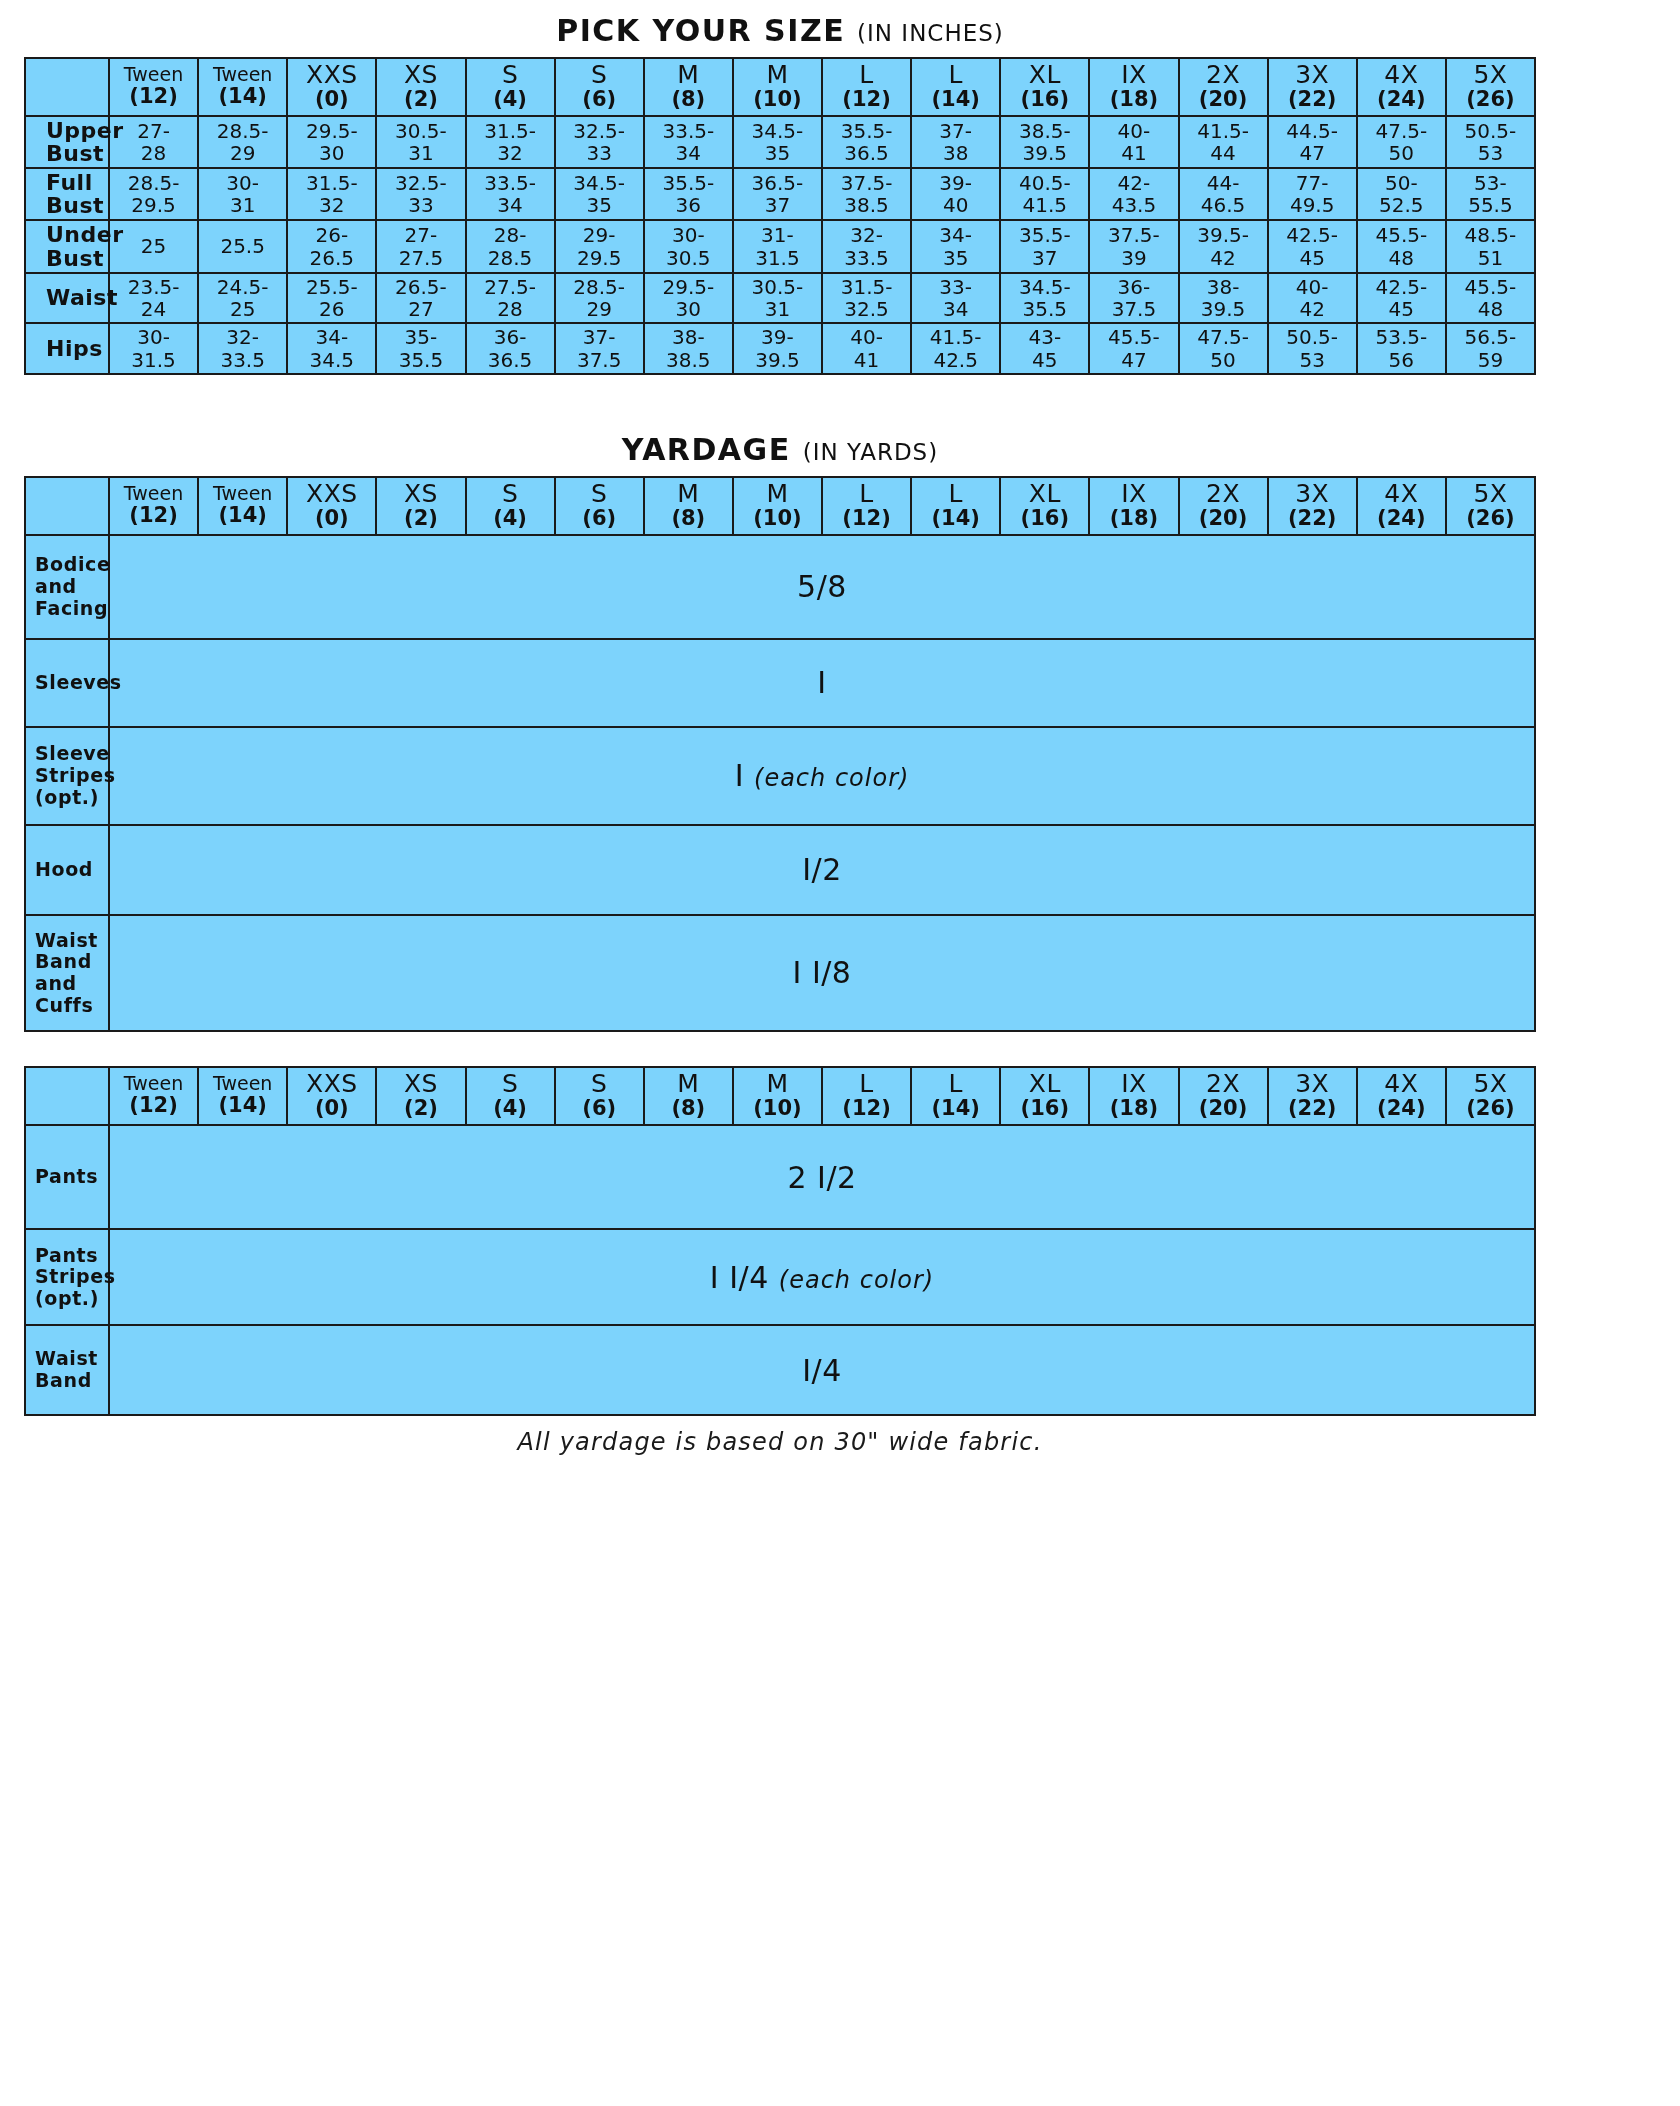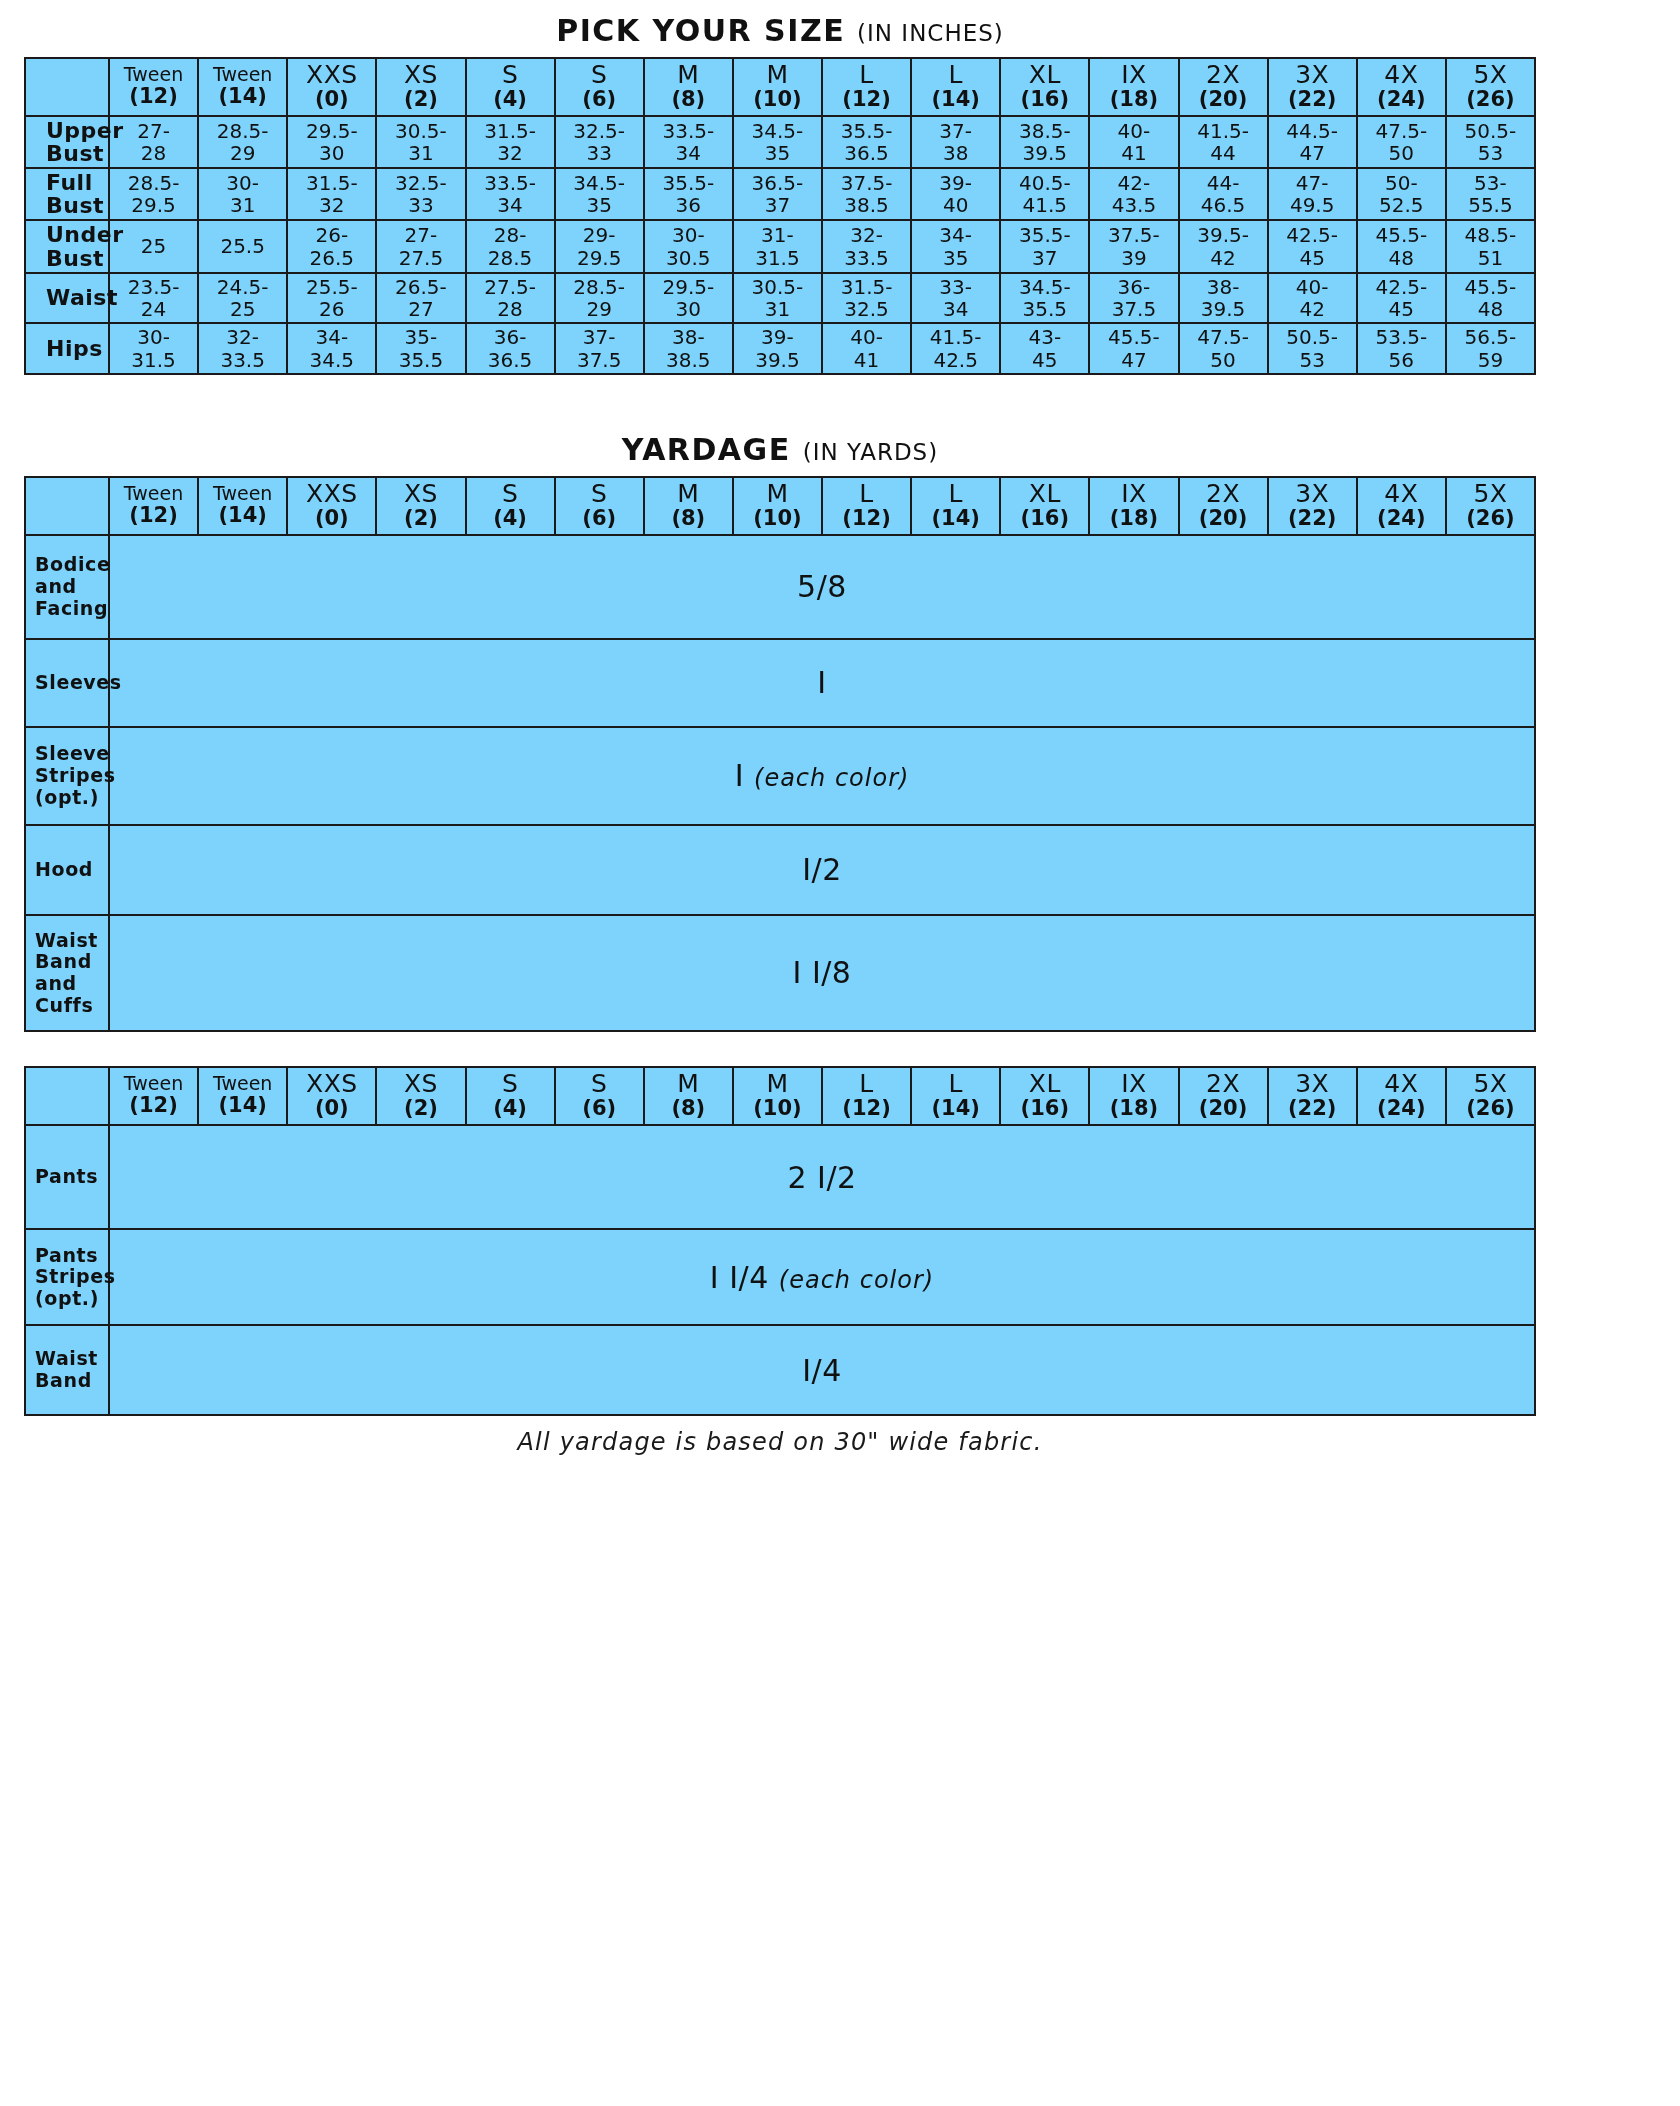--- a/index.html
+++ b/index.html
@@ -365,21 +365,21 @@
           </td>
           <td class="range">
             <span>42-</span>
             <span>43.5</span>
           </td>
           <td class="range">
             <span>44-</span>
             <span>46.5</span>
           </td>
           <td class="range">
-            <span>47-</span>
+            <span>77-</span>
             <span>49.5</span>
           </td>
           <td class="range">
             <span>50-</span>
             <span>52.5</span>
           </td>
           <td class="range">
             <span>53-</span>
             <span>55.5</span>
           </td>

